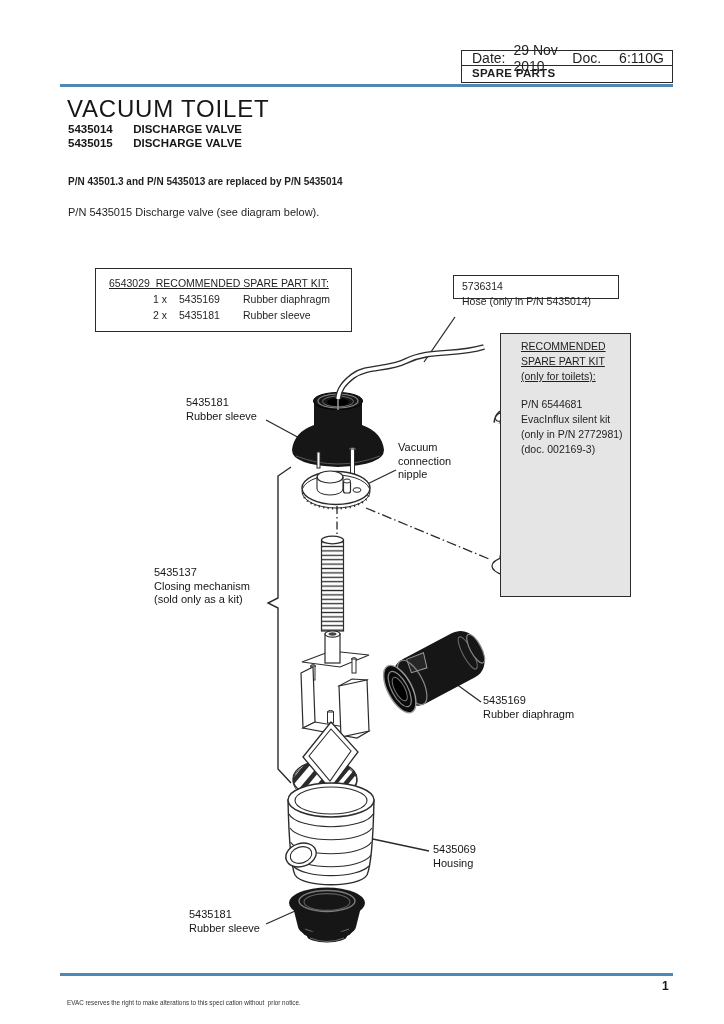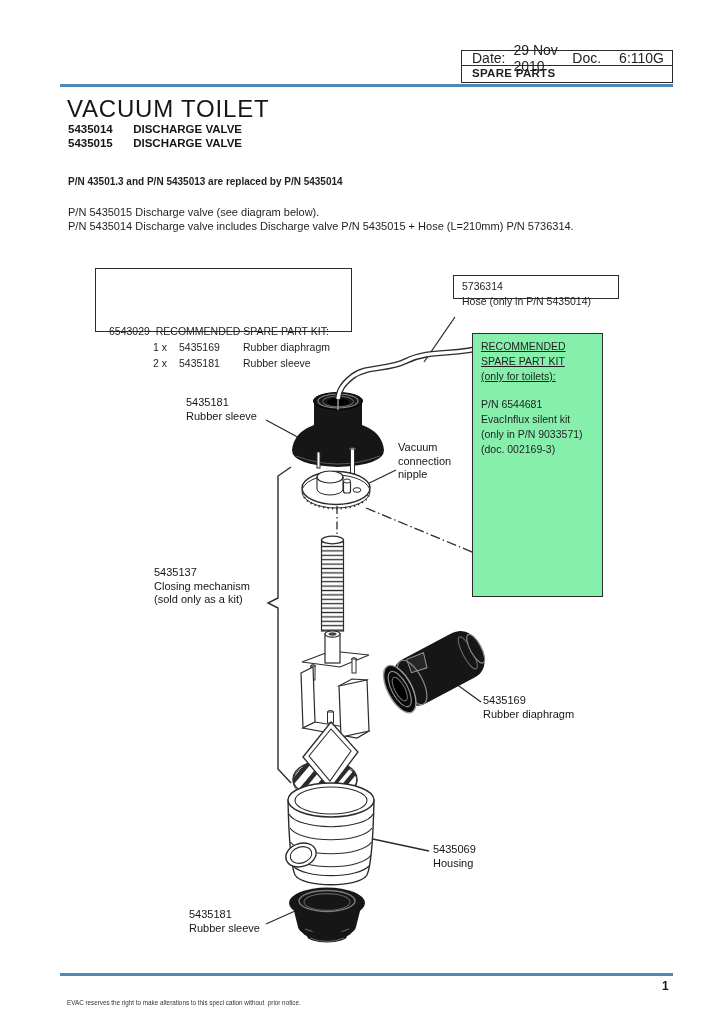--- a/index.html
+++ b/index.html
@@ -31,28 +31,28 @@
   .part-line { left:68px; font-size:11.5px; font-weight:bold; color:#161616; }
   .part-line .pn { display:inline-block; width:62px; }
 
   
   .note-bold { left:68px; top:176px; font-size:10px; font-weight:bold; }
   .note { left:68px; font-size:11px; }
 
   
   .kitbox { left:95px; top:268px; width:257px; height:64px; border:1.5px solid #2b2b2b;
     padding:7px 6px 0 13px; font-size:10.5px; line-height:15px; background:#fff; }
-  .kitbox .kb-title { white-space:pre;margin-top:48px; }
+  .kitbox .kb-title { text-decoration:underline; white-space:pre; }
   .kitbox .item { margin-top:1px;margin-left:44px; }
   .kitbox .qty { display:inline-block; width:26px; }
   .kitbox .ipn { display:inline-block; width:64px; }
   .hosebox { left:453px; top:275px; width:166px; height:24px; border:1.5px solid #2b2b2b;
     padding:3px 8px 0 8px; font-size:10.5px; line-height:15px; background:#fff; }
-  .toiletbox { left:472px; top:333px; width:131px; height:264px; border:1.5px solid #2b2b2b;
-    padding:5px 7px 0 8px; font-size:10.5px; line-height:15px; background:#86efac; }
+  .toiletbox { left:500px; top:333px; width:131px; height:264px; border:1.5px solid #2b2b2b;
+    padding:5px 7px 0 20px; font-size:10.5px; line-height:15px; background:#e5e5e5; }
   .toiletbox .u { text-decoration:underline; }
   .toiletbox .gap { margin-top:13px; }
 
   
   .dlabel { font-size:11px; line-height:13.5px; color:#161616; }
   .lbl-sleeve-top { left:186px; top:396px; }
   .lbl-nipple { left:398px; top:441px; }
   .lbl-closing { left:154px; top:566px; }
   .lbl-diaphragm { left:483px; top:694px; }
   .lbl-housing { left:433px; top:843px; }
@@ -226,21 +226,20 @@
     <span class="pn">5435014</span>
     <span>DISCHARGE VALVE</span>
   </div>
   <div class="abs part-line" style="top:137px;">
     <span class="pn">5435015</span>
     <span>DISCHARGE VALVE</span>
   </div>
 
   <div class="abs note-bold">P/N 43501.3 and P/N 5435013 are replaced by P/N 5435014</div>
   <div class="abs note" style="top:206px;">P/N 5435015 Discharge valve (see diagram below).</div>
-  <div class="abs note" style="top:219.5px;">P/N 5435014 Discharge valve includes Discharge valve P/N 5435015 + Hose (L=210mm) P/N 5736314.</div>
 
   <div class="abs kitbox">
     <div class="kb-title">6543029  RECOMMENDED SPARE PART KIT:</div>
     <div class="item">
       <span class="qty">1 x</span><span class="ipn">5435169</span><span>Rubber diaphragm</span>
     </div>
     <div class="item">
       <span class="qty">2 x</span><span class="ipn">5435181</span><span>Rubber sleeve</span>
     </div>
   </div>
@@ -249,21 +248,21 @@
     <div>5736314</div>
     <div>Hose (only in P/N 5435014)</div>
   </div>
 
   <div class="abs toiletbox">
     <div class="u">RECOMMENDED</div>
     <div class="u">SPARE PART KIT</div>
     <div class="u">(only for toilets):</div>
     <div class="gap">P/N 6544681</div>
     <div>EvacInflux silent kit</div>
-    <div>(only in P/N 9033571)</div>
+    <div>(only in P/N 2772981)</div>
     <div>(doc. 002169-3)</div>
   </div>
 
   <div class="abs dlabel lbl-sleeve-top">
     <div>5435181</div>
     <div>Rubber sleeve</div>
   </div>
   <div class="abs dlabel lbl-nipple">
     <div>Vacuum</div>
     <div>connection</div>

